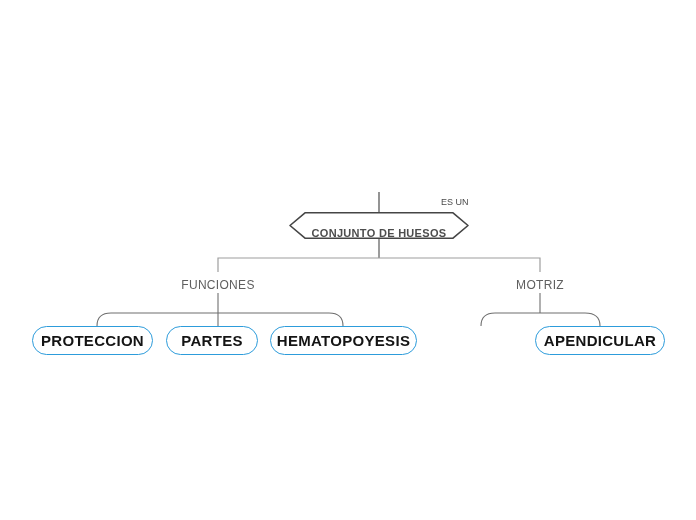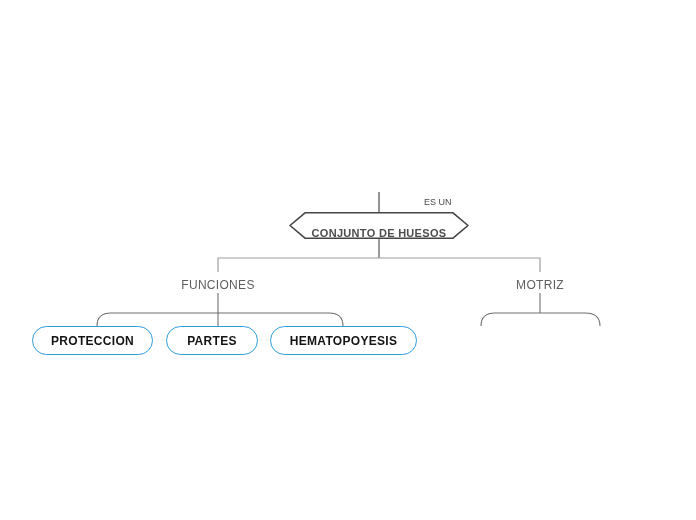--- a/index.html
+++ b/index.html
@@ -25,21 +25,21 @@
   .node {
     position: absolute;
     box-sizing: border-box;
     background: #ffffff;
     border: 1.8px solid #2D9CDB;
     border-radius: 15px;
     display: flex;
     align-items: center;
     justify-content: center;
     font-weight: bold;
-    font-size: 12px;
+    font-size: 15px;
     letter-spacing: 0.3px;
     color: #141414;
     white-space: nowrap;
     cursor: default;
   }
   .node.root {
     font-size: 11.5px;
   }
   .hex-text {
     position: absolute;
@@ -87,25 +87,26 @@
     <path d="M218,293 L218,326" stroke="#6f6f6f" stroke-width="1.1"></path>
 
     <path d="M97,326 Q97,313 111,313 L329,313 Q343,313 343,326" stroke="#6f6f6f" stroke-width="1.1"></path>
 
     <path d="M540,293 L540,313" stroke="#6f6f6f" stroke-width="1.1"></path>
 
     <path d="M481,326 Q481,313 495,313 L585,313 Q600,313 600,326" stroke="#6f6f6f" stroke-width="1.1"></path>
   </svg>
 
 
-  <div class="edge-label" style="left:390px; top:197px;padding-left:34px;">ES UN</div>
+  <div class="edge-label" style="left:407px; top:197px;padding-left:34px;">ES UN</div>
 
   <div class="hex-text">CONJUNTO DE HUESOS</div>
 
   <div class="branch-label" style="left:218px; top:278px;">FUNCIONES</div>
   <div class="branch-label" style="left:540px; top:278px;">MOTRIZ</div>
 
   <div class="node" style="left:32px; top:326px; width:121px; height:29px;">PROTECCION</div>
   <div class="node" style="left:166px; top:326px; width:92px; height:29px;">PARTES</div>
   <div class="node" style="left:270px; top:326px; width:147px; height:29px;">HEMATOPOYESIS</div>
 
+  <div class="node" style="left:535px; top:326px; width:130px; height:29px;">APENDICULAR</div>
 
 </div>
 
 </body></html>

